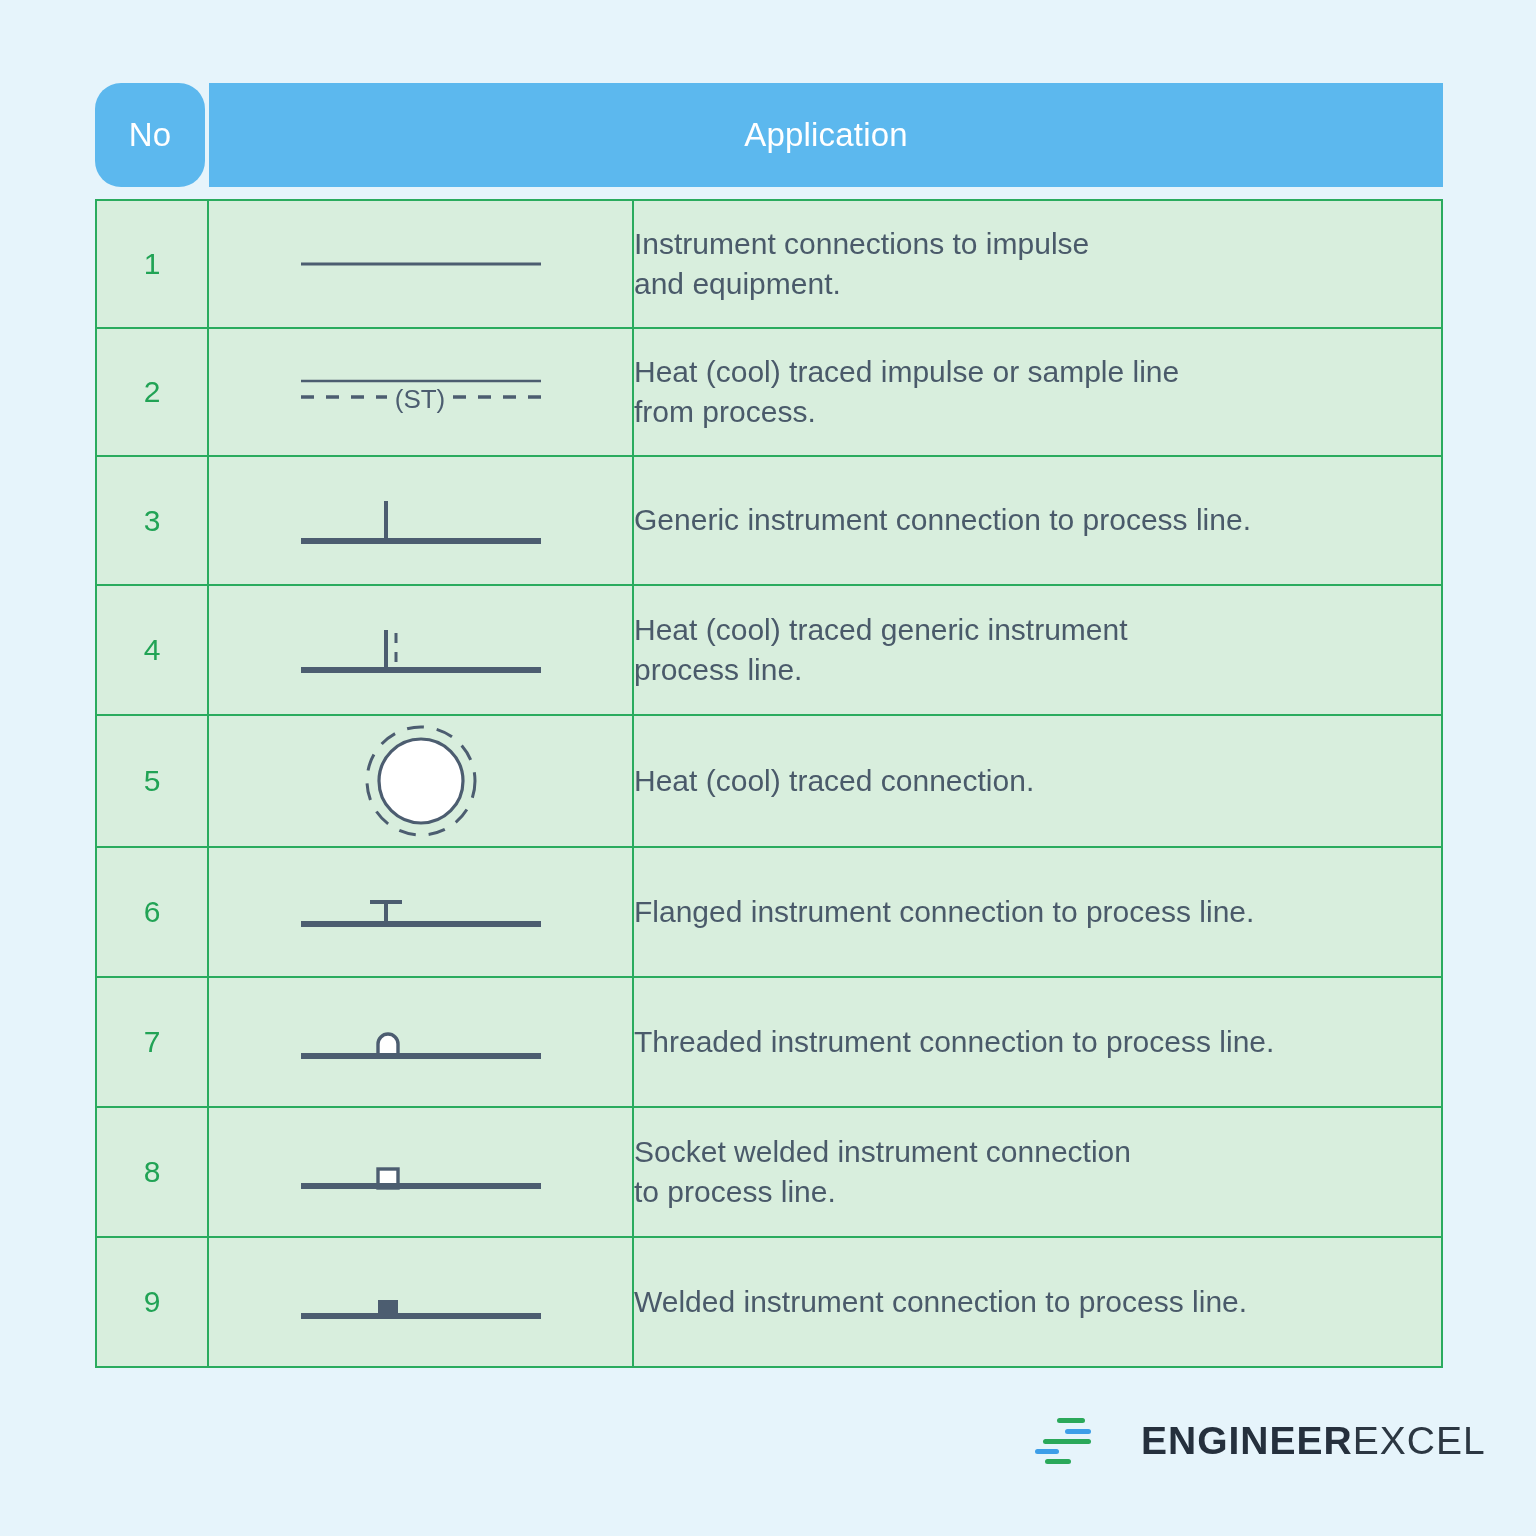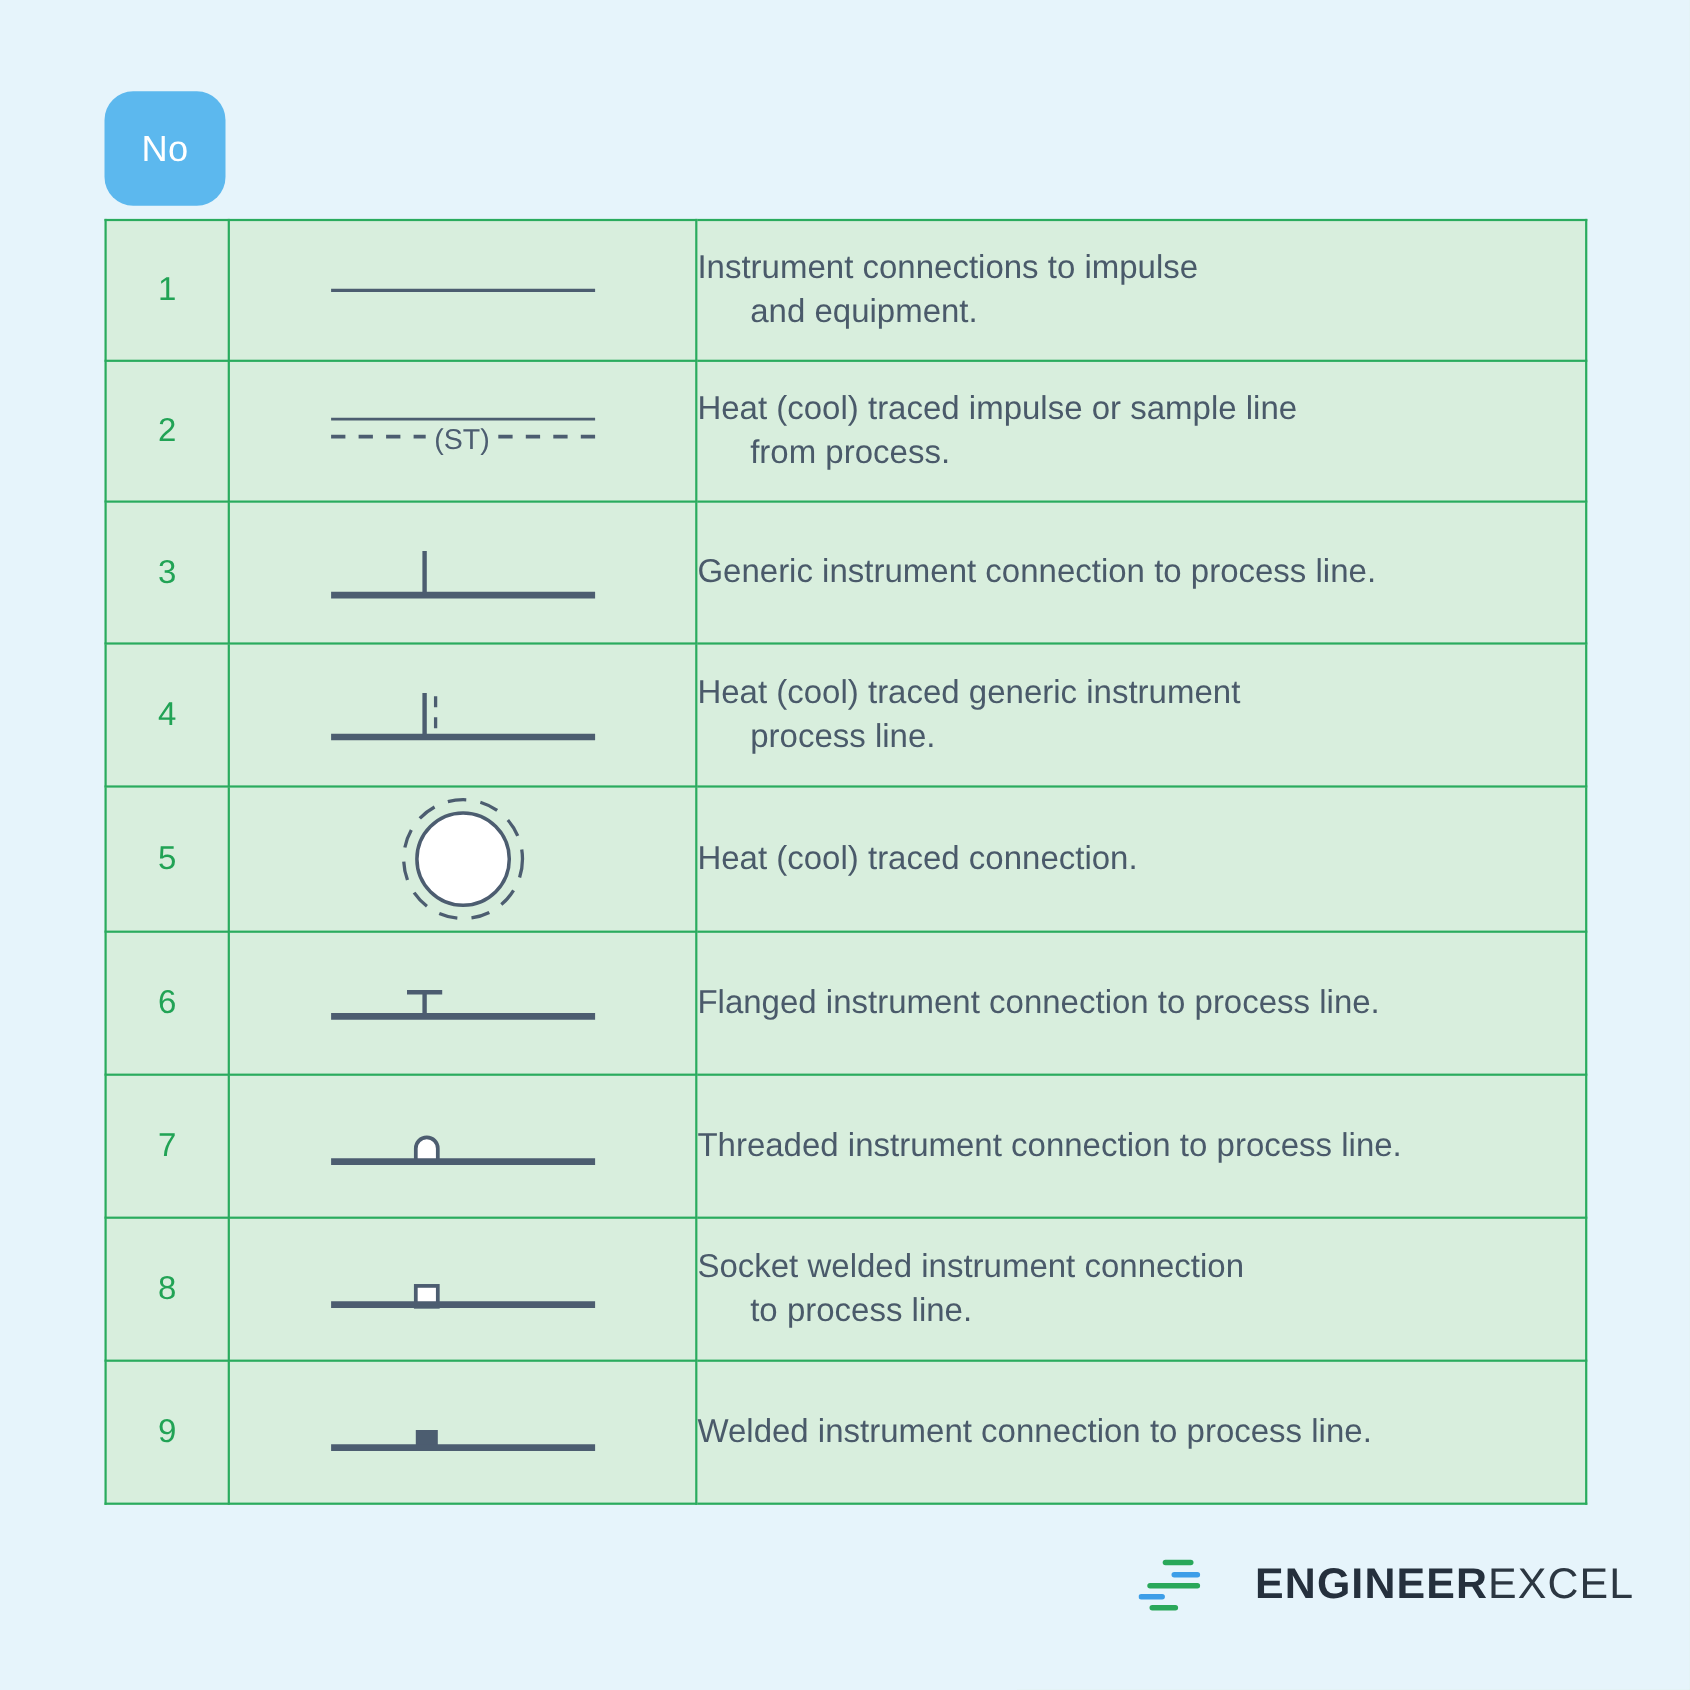--- a/index.html
+++ b/index.html
@@ -74,21 +74,21 @@
     vertical-align: middle;
     text-align: center;
   }
   .cell-app {
     vertical-align: middle;
     color: #4a5a6a;
     font-size: 30px;
     line-height: 1.35;
     padding: 10px 0 10px 38px;
   }
-  .cell-app .line2 { display: block; padding-left: 48px; }
+  .cell-app .line2 { display: block; }
 
   
   .sym {
     display: block;
     margin: 0 auto;
   }
 
   
   .logo {
     position: absolute;
@@ -111,20 +111,23 @@
 </head>
 <body>
 
 <div class="page">
 
   <div class="table-wrap">
 
     <div class="header-row">
       <div class="header-cell hc-no">
         <span>No</span>
+      </div>
+      <div class="header-cell hc-app">
+        <span>Application</span>
       </div>
     </div>
 
     <table class="body-table">
       <colgroup>
         <col class="col-no">
         <col class="col-symbol">
         <col class="col-app">
       </colgroup>
       <tbody>

